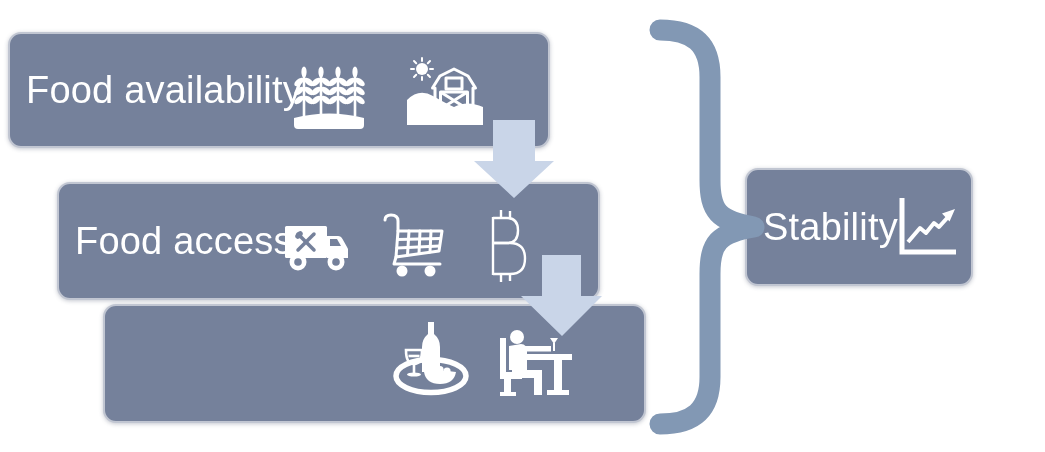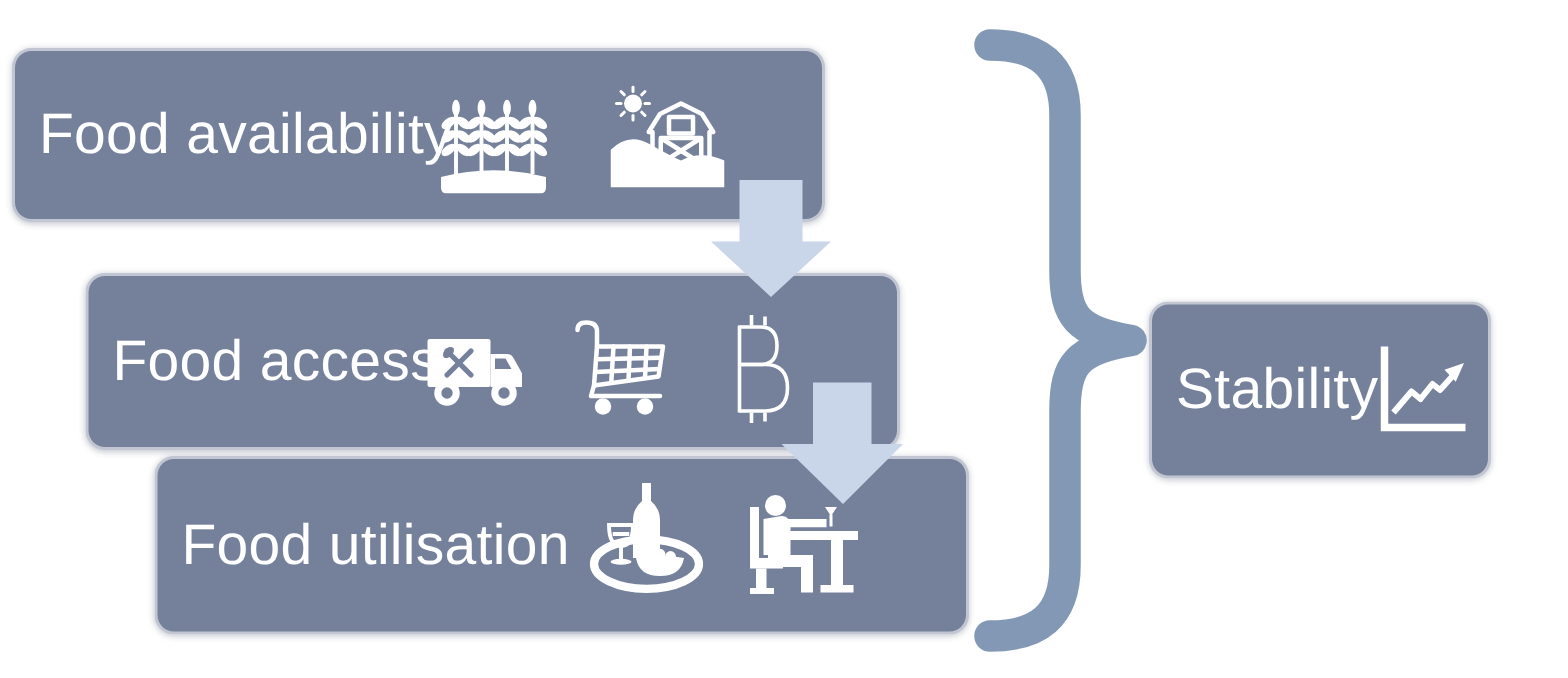--- a/index.html
+++ b/index.html
@@ -16,21 +16,21 @@
     display:flex;align-items:center;
     box-sizing:border-box;
   }
   .box-label{
     color:#ffffff;font-size:38px;font-weight:400;line-height:1;
     padding-left:16px;letter-spacing:.2px;white-space:nowrap;
   }
   #box-availability{left:8px;top:32px;width:542px;height:116px;}
   #box-access{left:57px;top:182px;width:543px;height:118px;}
   #box-utilisation{left:103px;top:304px;width:543px;height:119px;}
-  #box-stability{left:766px;top:168px;width:228px;height:118px;margin-top:33px;}
+  #box-stability{left:745px;top:168px;width:228px;height:118px;}
   .icon{position:absolute;}
   .icon-wheat{left:282px;top:30px;width:74px;height:65px;}
   .icon-barn{left:397px;top:23px;width:76px;height:68px;}
   .icon-truck{left:225px;top:40px;width:71px;height:52px;}
   .icon-cart{left:321px;top:27px;width:67px;height:67px;}
   .icon-bitcoin{left:426px;top:24px;width:44px;height:76px;}
   .icon-meal{left:287px;top:14px;width:80px;height:77px;}
   .icon-person{left:394px;top:22px;width:73px;height:69px;}
   .icon-chart{left:149px;top:26px;width:62px;height:62px;}
   .overlay{position:absolute;left:0;top:0;width:1045px;height:452px;pointer-events:none;z-index:3;}
@@ -121,21 +121,20 @@
         <path d="M16 67 L16 74"></path>
           <path d="M25 67 L25 73"></path>
         <path d="M8 9 L8 67"></path>
         <path d="M8 10 L22 10 Q33 10 33 22.5 Q33 35 22 35 L8 35"></path>
         <path d="M8 35 L25 35 Q40 35 40 50.5 Q40 66 25 66 L8 66"></path>
       </g>
     </svg>
   </div>
 
   <div class="box" id="box-utilisation">
-    <span class="box-label">Food utilisation</span>
     <svg class="icon icon-meal" viewBox="0 0 80 77">
       <ellipse cx="39" cy="56" rx="35" ry="16.5" stroke="#ffffff" stroke-width="5.5" fill="none"></ellipse>
       <path fill="#ffffff" d="M36 2 L42 2 L42 14 Q48 19 48 27 L48 52 L30 52 L30 27 Q30 19 36 14 Z"></path>
       <g stroke="#ffffff" stroke-width="2.6" fill="none">
         <path d="M14 30 Q14 44 22 44 Q30 44 30 30 Z"></path>
         <path d="M16.5 36 L27.5 36"></path>
         <path d="M22 44 L22 53"></path>
       </g>
       <ellipse cx="22" cy="54.5" rx="7" ry="2" fill="#ffffff"></ellipse>
       <circle cx="41" cy="51" r="3.6" fill="#ffffff"></circle>

